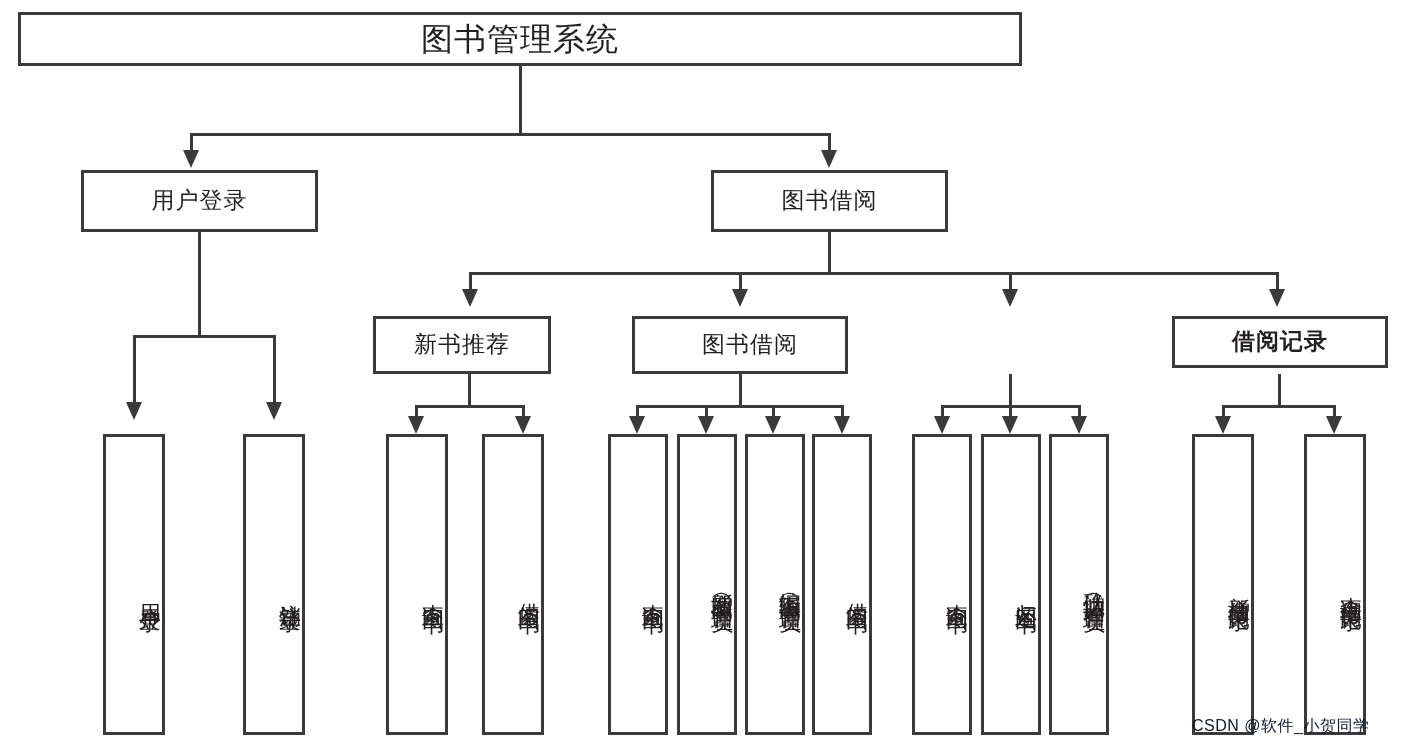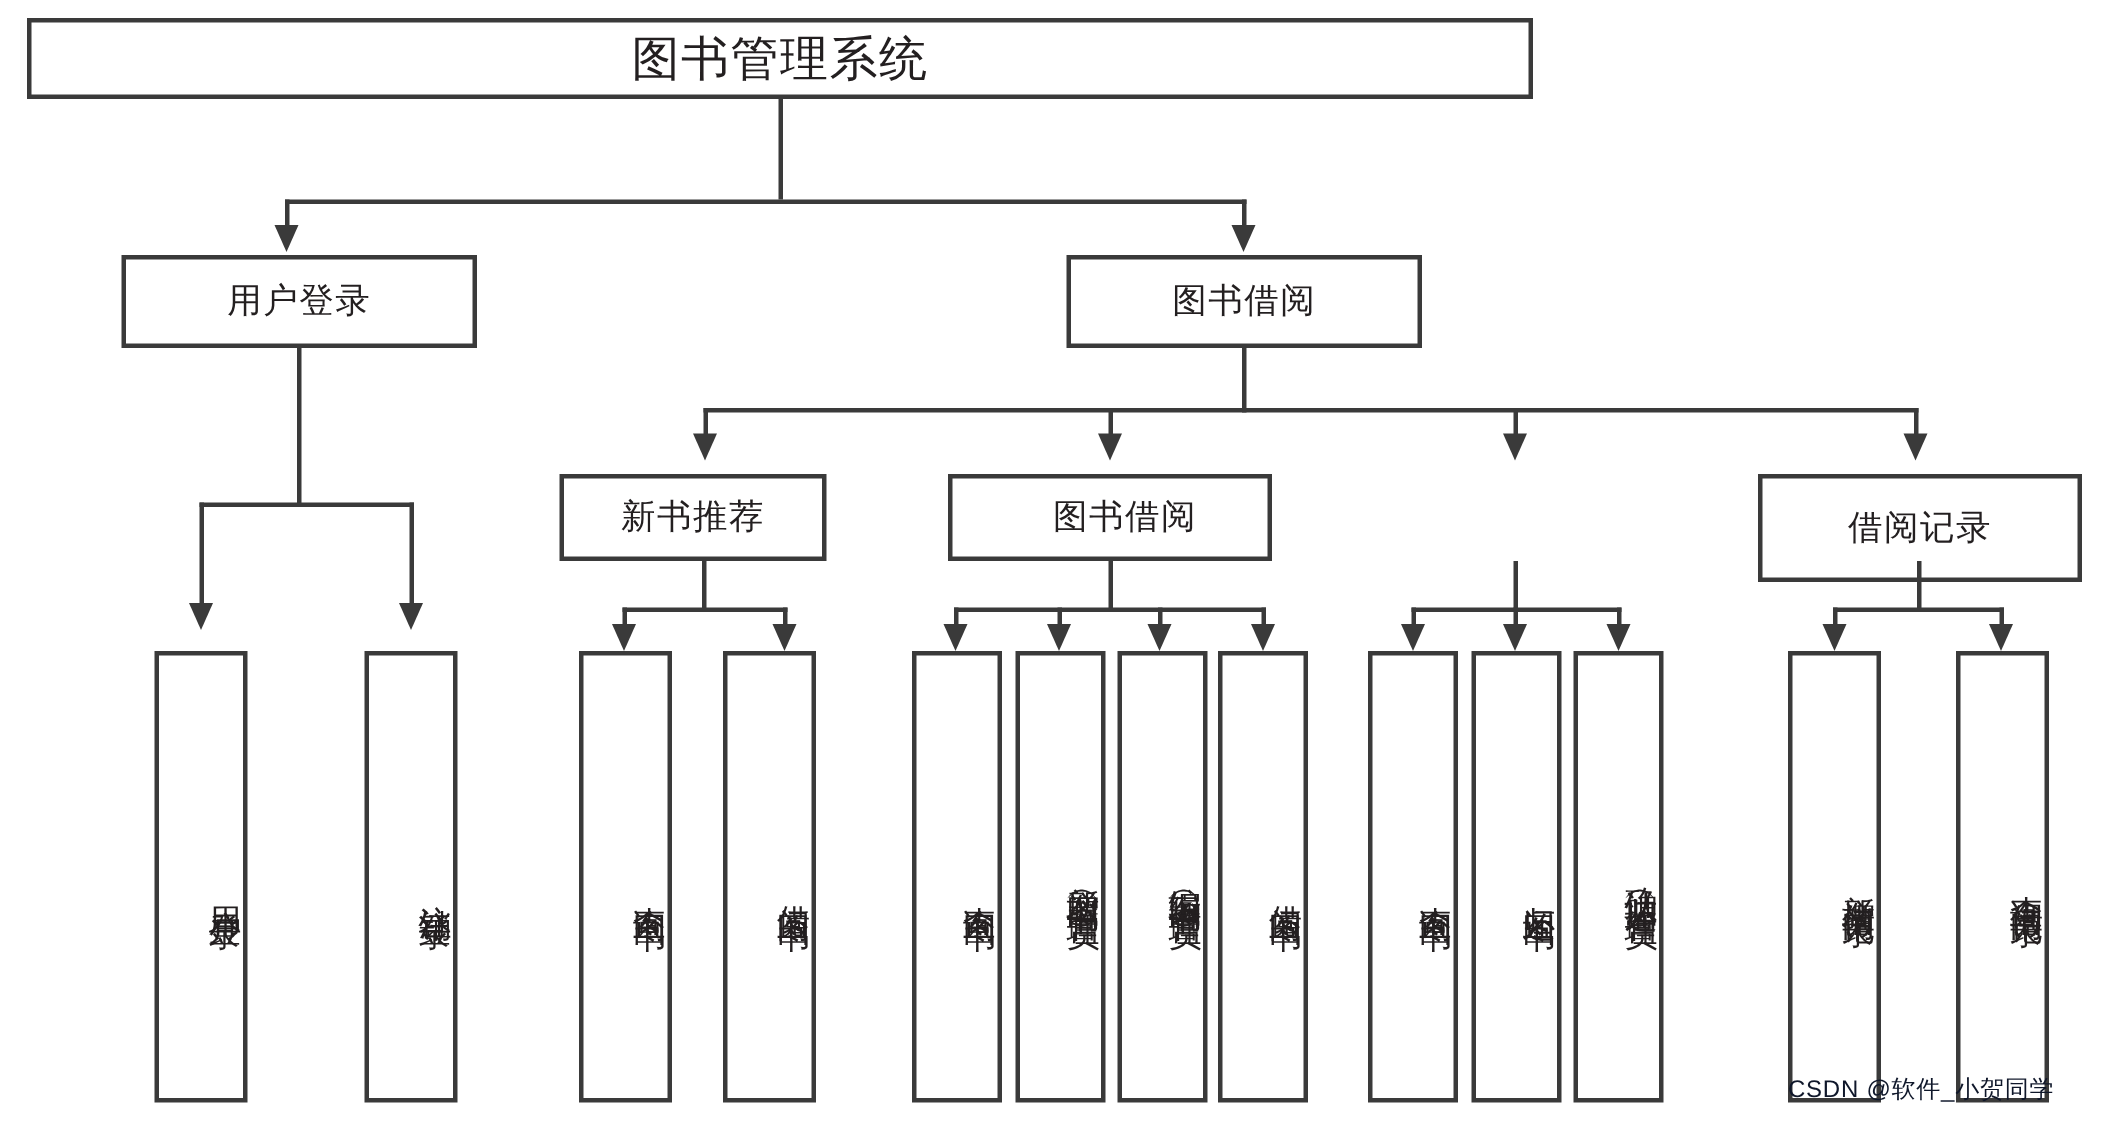--- a/index.html
+++ b/index.html
@@ -112,21 +112,21 @@
   <div class="ln v" style="left:1009px; top:272px; width:3px; height:22px;"></div>
   <div class="arrow" style="left:1002px; top:289px;"></div>
   <div class="ln v" style="left:1276px; top:272px; width:3px; height:22px;"></div>
   <div class="arrow" style="left:1269px; top:289px;"></div>
 
   <div class="node h" style="left:361px; top:316px; width:178px; height:58px;margin-left:12px;">新书推荐</div>
 
   <div class="node h" style="left:632px; top:316px; width:216px; height:58px;padding-left:20px;">图书借阅</div>
 
 
-  <div class="node h" style="left:1172px; top:316px; width:216px; height:72px;">借阅记录</div>
+  <div class="node h" style="left:1172px; top:316px; width:216px; height:52px;font-weight:bold;">借阅记录</div>
 
   <div class="ln v" style="left:468px; top:374px; width:3px; height:34px;"></div>
   <div class="ln h" style="left:415px; top:405px; width:110px; height:3px;"></div>
   <div class="ln v" style="left:415px; top:405px; width:3px; height:15px;"></div>
   <div class="arrow" style="left:408px; top:416px;"></div>
   <div class="ln v" style="left:522px; top:405px; width:3px; height:15px;"></div>
   <div class="arrow" style="left:515px; top:416px;"></div>
 
   <div class="ln v" style="left:739px; top:374px; width:3px; height:34px;"></div>
   <div class="ln h" style="left:636px; top:405px; width:208px; height:3px;"></div>

